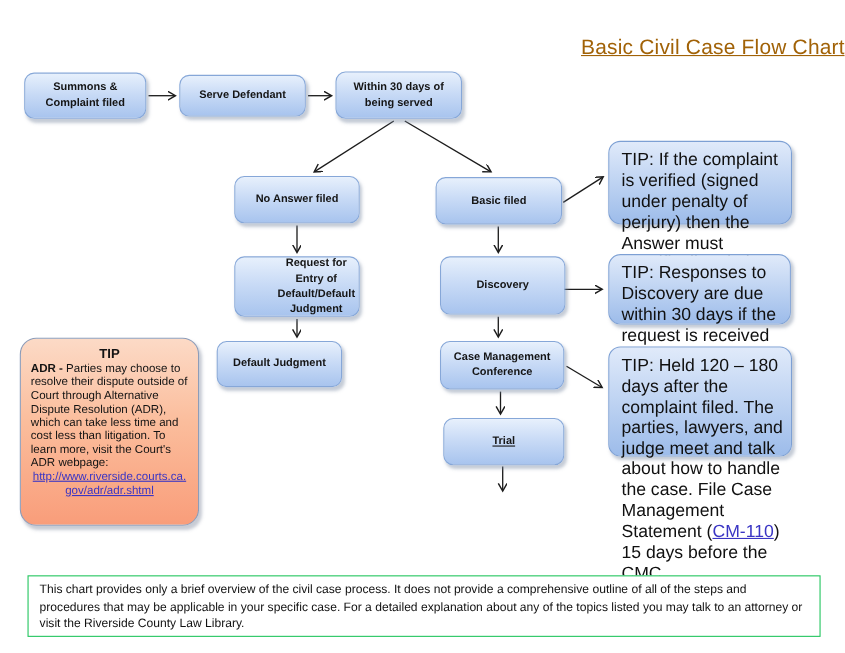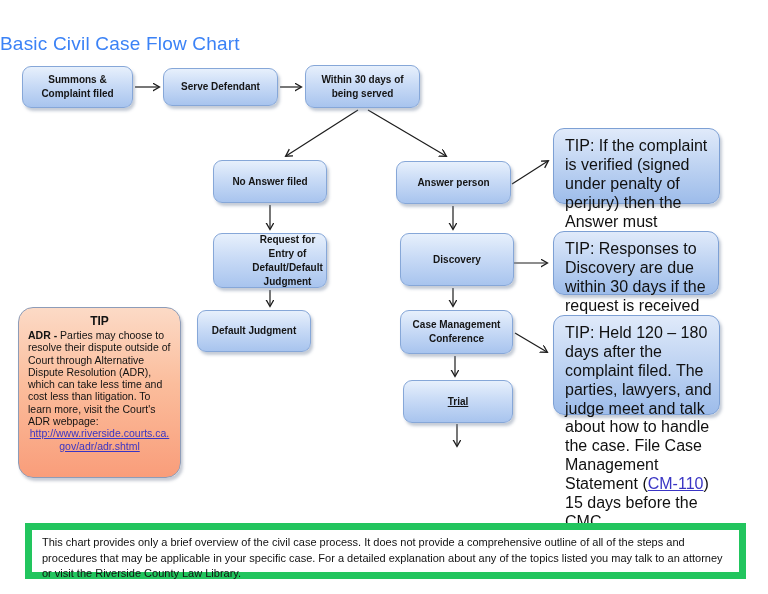--- a/index.html
+++ b/index.html
@@ -1,22 +1,22 @@
 <!DOCTYPE html>
 <html><head>
 <meta charset="utf-8">
 <style>
   html,body{margin:0;padding:0;background:#ffffff;}
   #canvas{
     position:relative;width:768px;height:594px;background:#ffffff;
     font-family:"Liberation Sans",sans-serif;overflow:hidden;
   }
   .title{
-    position:absolute;top:33px;left:0;width:768px;text-align:left;
-    font-size:19px;color:#3b82f6;letter-spacing:.2px;
+    position:absolute;top:33px;left:0;width:768px;text-align:right;
+    font-size:19px;color:#a16207;letter-spacing:.2px;text-decoration:underline;
   }
   svg.edges{position:absolute;left:0;top:0;width:768px;height:594px;pointer-events:none;}
   line.edge{stroke:#1c1c1c;stroke-width:1.2;}
   .node{
     position:absolute;display:flex;align-items:center;justify-content:center;
     text-align:center;font-weight:bold;font-size:10px;color:#151515;
     background:linear-gradient(180deg,#e7f0fc 0%,#c9dbf6 45%,#a8c4ee 100%);
     border:1px solid #86a7d8;border-radius:9px;
     box-shadow:2px 3px 3px rgba(125,140,165,.45);
     padding:2px 5px;box-sizing:border-box;line-height:1.4;
@@ -48,21 +48,21 @@
     border:1px solid #8d9cb8;border-radius:15px;
     box-shadow:2px 3px 3px rgba(130,140,160,.45);
     padding:6px 9px;box-sizing:border-box;
     font-size:10.5px;line-height:1.17;color:#131313;
   }
   .adr-title{text-align:center;font-weight:bold;font-size:12px;margin-bottom:1px;}
   a.link{color:#3a35c4;text-decoration:underline;word-break:break-all;cursor:pointer;text-align:center;}
   a.block{display:inline-block;}
   .disclaimer{
     position:absolute;left:25px;top:523px;width:721px;height:56px;
-    border:7px solid #22c55e;box-sizing:border-box;padding:5px 10px;
+    border:1px solid #22c55e;box-sizing:border-box;padding:5px 10px;
     font-size:11px;line-height:1.42;color:#111;background:#fff;
   }
 </style>
 </head>
 <body>
 
 <div id="canvas">
 
   <div class="title">Basic Civil Case Flow Chart</div>
 
@@ -86,21 +86,21 @@
       <line x1="515" y1="333" x2="547" y2="352" class="edge" marker-end="url(#arrowhead)"></line>
       <line x1="457" y1="424" x2="457" y2="446" class="edge" marker-end="url(#arrowhead)"></line>
     </svg>
 
   <div class="node" id="n-summons">Summons &amp; Complaint filed</div>
   <div class="node" id="n-serve">Serve Defendant</div>
   <div class="node" id="n-within30">Within 30 days of being served</div>
   <div class="node" id="n-noanswer">No Answer filed</div>
   <div class="node" id="n-request">Request for Entry of Default/Default Judgment</div>
   <div class="node" id="n-defjudg">Default Judgment</div>
-  <div class="node" id="n-answer">Answer person</div>
+  <div class="node" id="n-answer">Basic filed</div>
   <div class="node" id="n-discovery">Discovery</div>
   <div class="node" id="n-cmc">Case Management Conference</div>
   <div class="node" id="n-trial">Trial</div>
 
   <div class="tip" id="t-answer">TIP:  If the complaint is verified (signed under penalty of perjury) then the Answer must specifically admit or deny each allegation in the complaint.</div>
   <div class="tip" id="t-discovery">TIP: Responses to Discovery are due within 30 days if the request is received in person, or 35 days if received by mail.</div>
   <div class="tip" id="t-cmc"><span>TIP: Held 120 – 180 days after the complaint filed.  The parties, lawyers, and judge meet and talk about how to handle the case. File Case Management Statement (</span><a class="link">CM-110</a><span>) 15 days before the CMC.</span></div>
 
   <div class="adr">
     <div class="adr-title">TIP</div>

